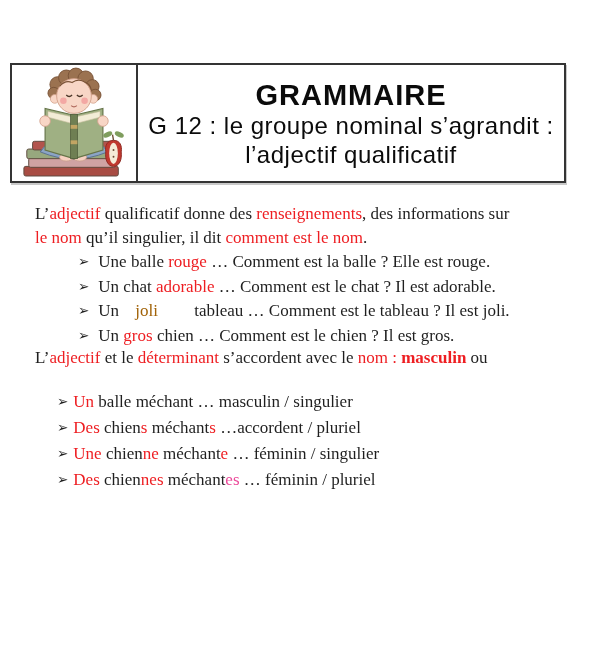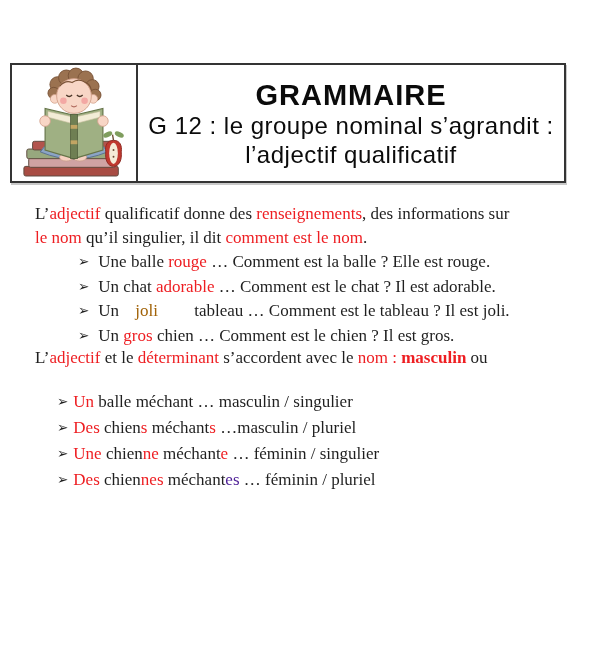--- a/index.html
+++ b/index.html
@@ -150,23 +150,23 @@
 
   <div id="para2" class="para">
     <div class="tline"><span style="color: rgb(31, 31, 31);">L’</span><span style="color: rgb(238, 30, 34);">adjectif</span><span style="color: rgb(31, 31, 31);"> et le </span><span style="color: rgb(238, 30, 34);">déterminant</span><span style="color: rgb(31, 31, 31);"> s’accordent avec le </span><span style="color: rgb(238, 30, 34);">nom : </span><span style="color: rgb(238, 30, 34); font-weight: bold;">masculin</span><span style="color: rgb(31, 31, 31);"> ou</span></div>
   </div>
 
   <div id="list2" class="blist">
     <div class="bitem">
       <span class="bullet">➢</span><span class="bitext"><span style="color: rgb(238, 30, 34);">Un</span><span style="color: rgb(31, 31, 31);"> balle méchant … masculin / singulier</span></span>
     </div>
     <div class="bitem">
-      <span class="bullet">➢</span><span class="bitext"><span style="color: rgb(238, 30, 34);">Des</span><span style="color: rgb(31, 31, 31);"> chien</span><span style="color: rgb(238, 30, 34);">s</span><span style="color: rgb(31, 31, 31);"> méchant</span><span style="color: rgb(238, 30, 34);">s</span><span style="color: rgb(31, 31, 31);"> …masculin / pluriel</span></span>
+      <span class="bullet">➢</span><span class="bitext"><span style="color: rgb(238, 30, 34);">Des</span><span style="color: rgb(31, 31, 31);"> chien</span><span style="color: rgb(238, 30, 34);">s</span><span style="color: rgb(31, 31, 31);"> méchant</span><span style="color: rgb(238, 30, 34);">s</span><span style="color: rgb(31, 31, 31);"> …accordent / pluriel</span></span>
     </div>
     <div class="bitem">
       <span class="bullet">➢</span><span class="bitext"><span style="color: rgb(238, 30, 34);">Une</span><span style="color: rgb(31, 31, 31);"> chien</span><span style="color: rgb(238, 30, 34);">ne</span><span style="color: rgb(31, 31, 31);"> méchant</span><span style="color: rgb(238, 30, 34);">e</span><span style="color: rgb(31, 31, 31);"> … féminin / singulier</span></span>
     </div>
     <div class="bitem">
-      <span class="bullet">➢</span><span class="bitext"><span style="color: rgb(238, 30, 34);">Des</span><span style="color: rgb(31, 31, 31);"> chien</span><span style="color: rgb(238, 30, 34);">nes</span><span style="color: rgb(31, 31, 31);"> méchant</span><span style="color: #4c1d95;">es</span><span style="color: rgb(31, 31, 31);"> … féminin / pluriel</span></span>
+      <span class="bullet">➢</span><span class="bitext"><span style="color: rgb(238, 30, 34);">Des</span><span style="color: rgb(31, 31, 31);"> chien</span><span style="color: rgb(238, 30, 34);">nes</span><span style="color: rgb(31, 31, 31);"> méchant</span><span style="color: #ec4899;">es</span><span style="color: rgb(31, 31, 31);"> … féminin / pluriel</span></span>
     </div>
   </div>
 
 </div>
 
 </body></html>

